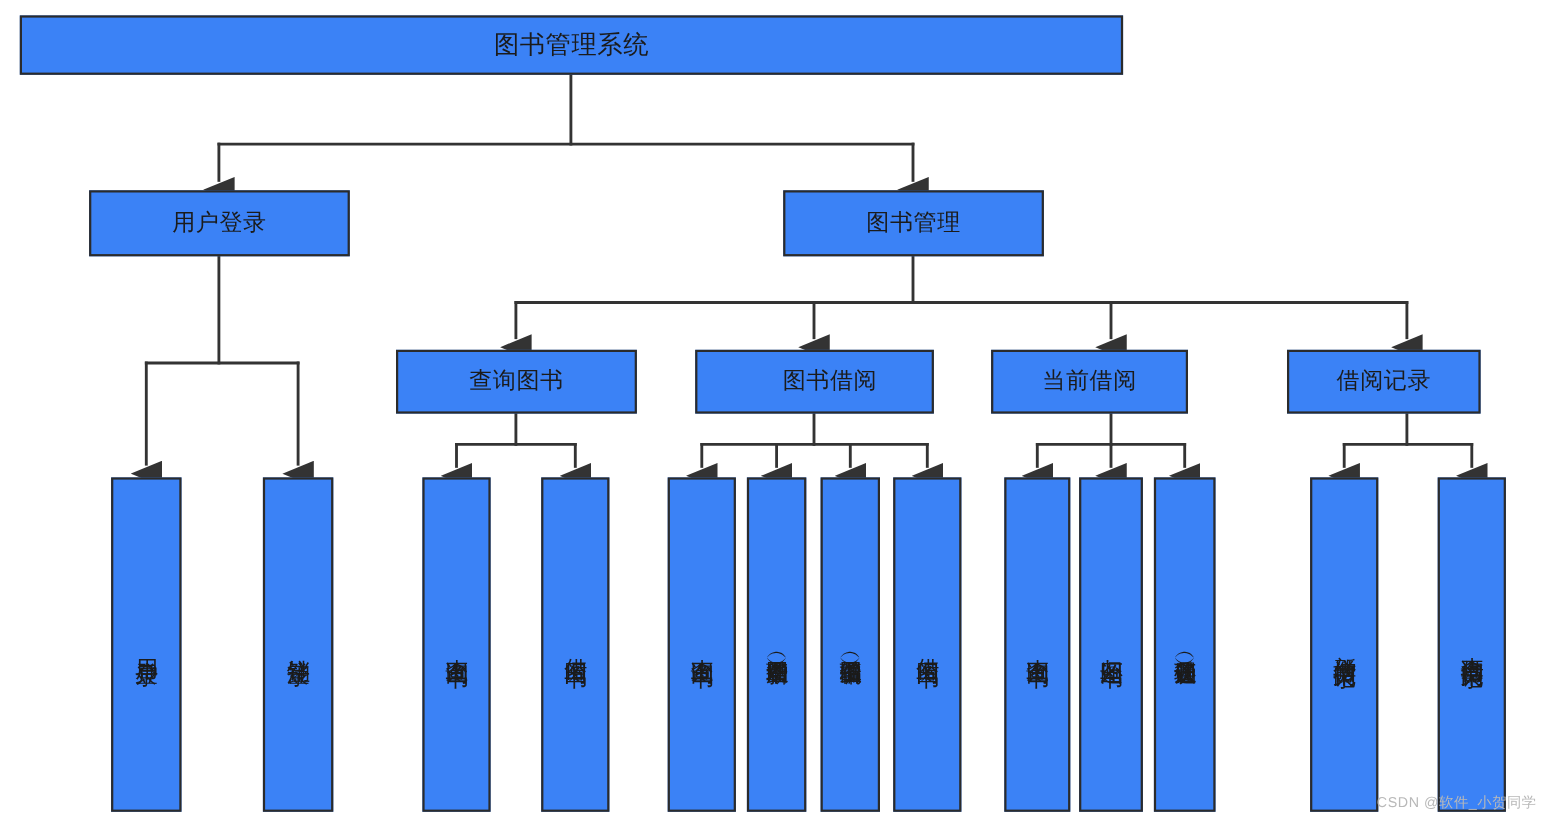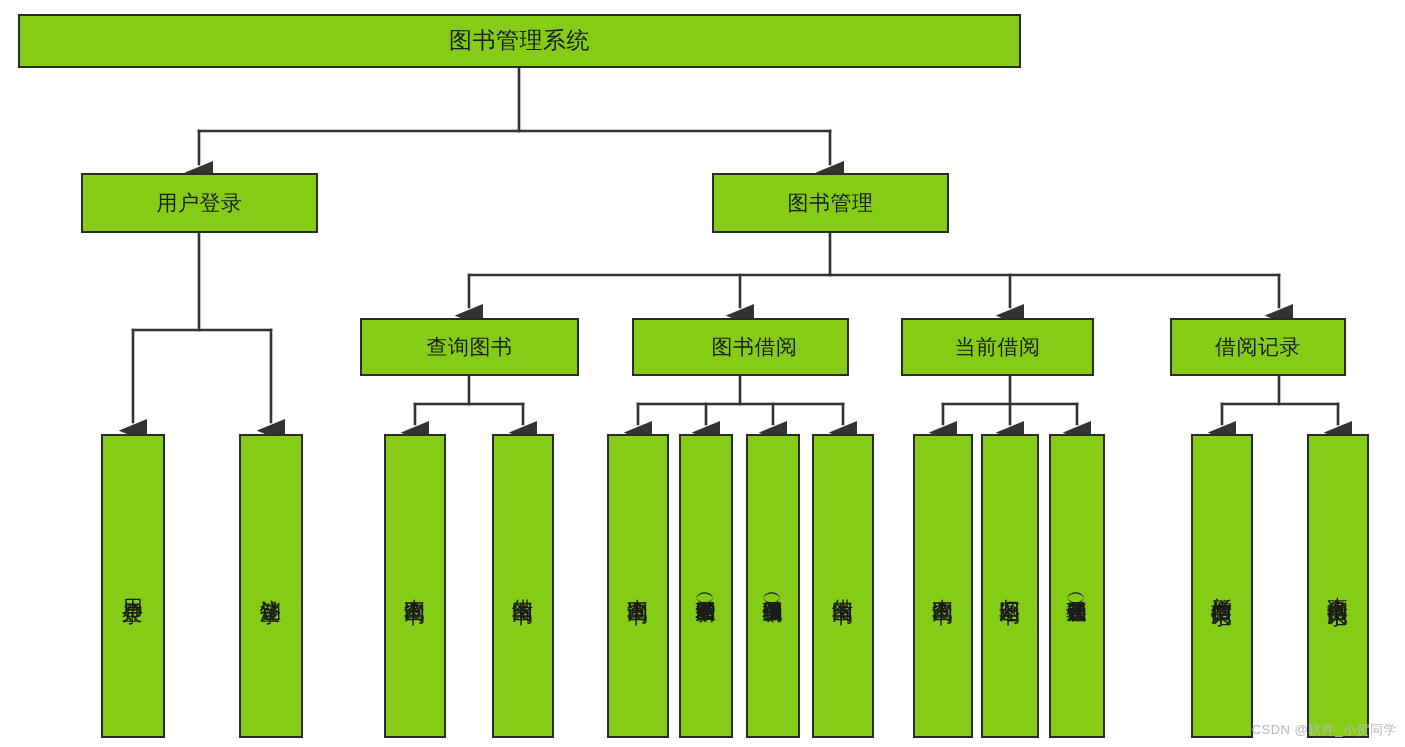--- a/index.html
+++ b/index.html
@@ -22,21 +22,21 @@
     left: 0;
     top: 0;
     width: 1405px;
     height: 747px;
     pointer-events: none;
   }
   .node {
     position: absolute;
     box-sizing: border-box;
     border: 2.5px solid #2b2b2b;
-    background: #84cc16;
+    background: #3b82f6;
     display: flex;
     align-items: center;
     justify-content: center;
     color: #1b1b1b;
   }
   .node.horiz {
     font-size: 21px;
     letter-spacing: 0.5px;
     line-height: 1.1;
   }
@@ -144,21 +144,21 @@
   </div>
 
   <div class="node horiz" style="left:360px; top:318px; width:219px; height:58px;">
     <span class="lbl">查询图书</span>
   </div>
 
   <div class="node horiz" style="left:632px; top:318px; width:217px; height:58px;padding-left:28px;">
     <span class="lbl">图书借阅</span>
   </div>
 
-  <div class="node horiz" style="left:901px; top:318px; width:193px; height:58px;">
+  <div class="node horiz" style="left:901px; top:318px; width:179px; height:58px;">
     <span class="lbl">当前借阅</span>
   </div>
 
   <div class="node horiz" style="left:1170px; top:318px; width:176px; height:58px;">
     <span class="lbl">借阅记录</span>
   </div>
 
   <div class="node vert" style="left:101px; top:434px; width:64px; height:304px;">
     <span class="lbl">用户登录</span>
   </div>

